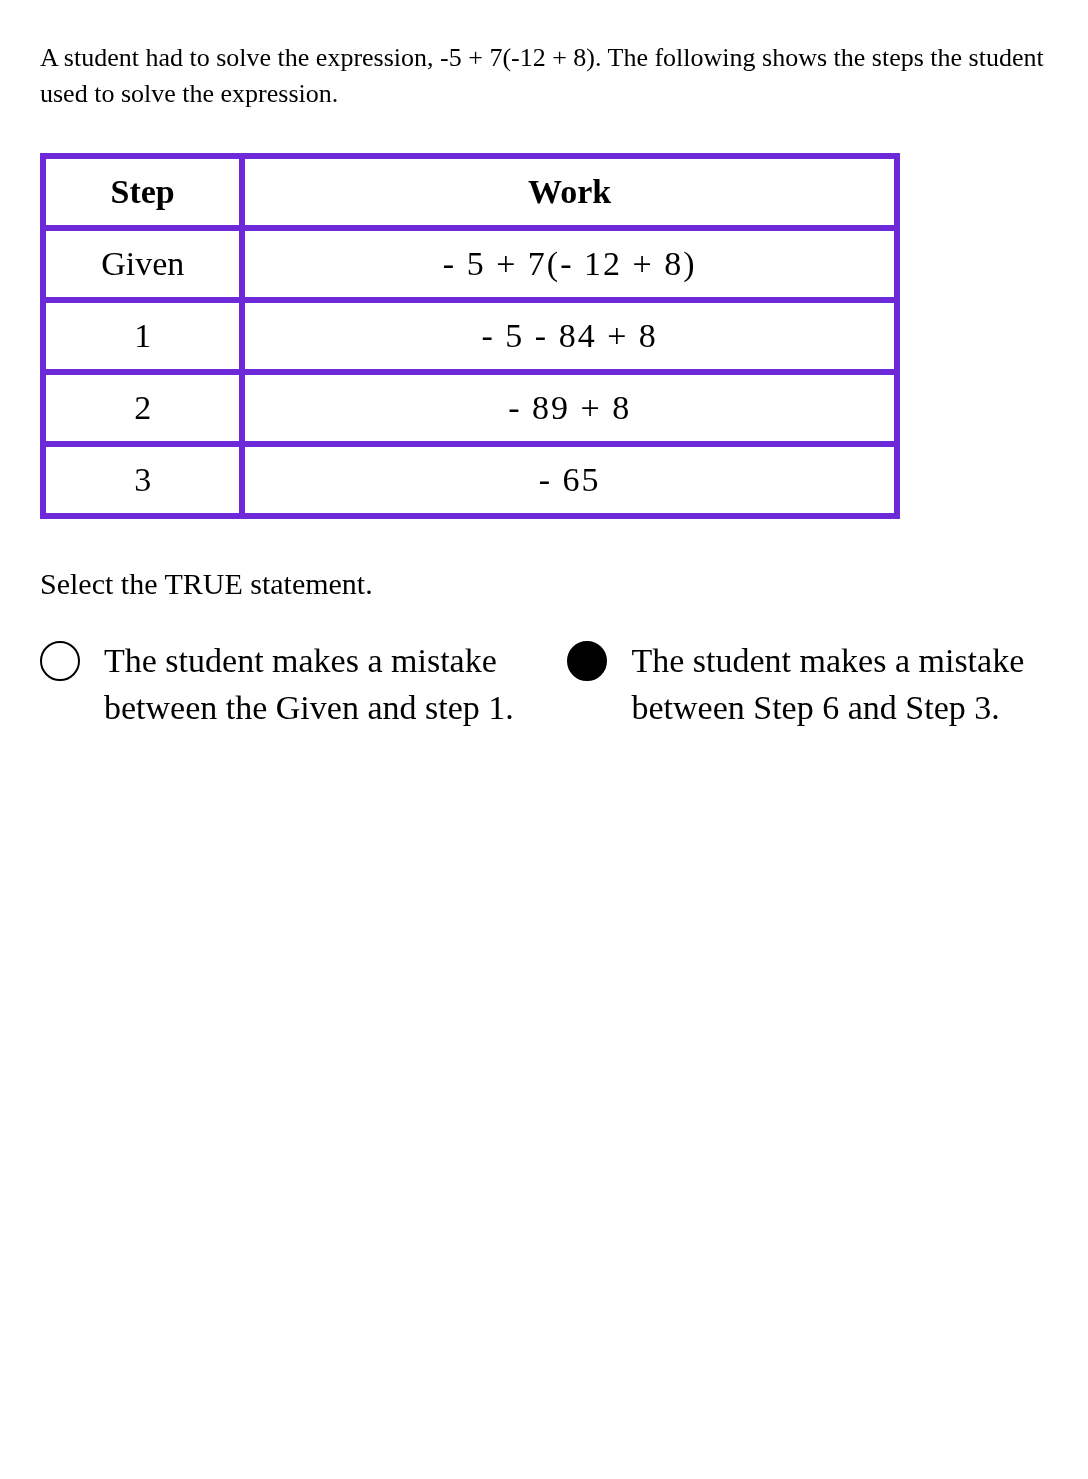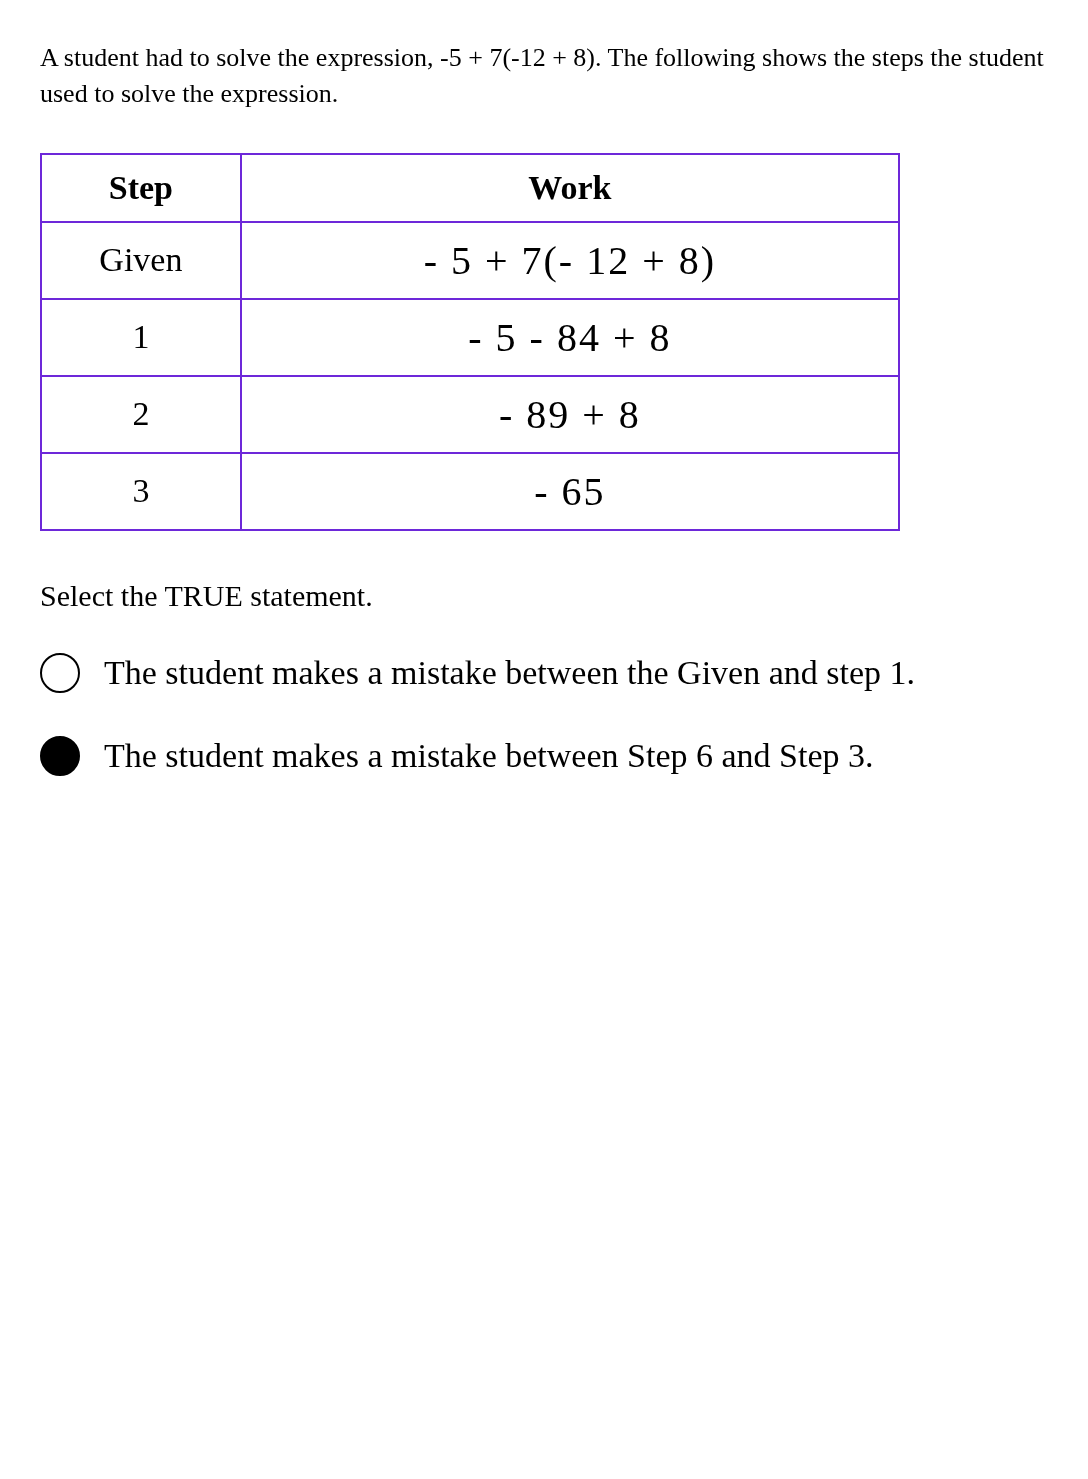--- a/index.html
+++ b/index.html
@@ -28,21 +28,21 @@
       margin-bottom: 48px;
     }
 
     table {
       border-collapse: collapse;
       width: 860px;
       font-size: 34px;
     }
 
     table th, table td {
-      border: 2px solid #6d28d9;
+      border: 6px solid #6d28d9;
       text-align: center;
       padding: 14px 24px;
     }
 
     table th {
       font-weight: bold;
       background: #fff;
     }
 
     table td {
@@ -57,22 +57,22 @@
       width: 660px;
     }
 
     .select-label {
       font-size: 30px;
       margin-bottom: 36px;
     }
 
     .options-list {
       display: flex;
-      flex-direction: column;
-      gap: 36px;
+      flex-direction: row;
+      gap: 23px;
     }
 
     .option-item {
       display: flex;
       align-items: flex-start;
       gap: 24px;
       font-size: 34px;
       line-height: 1.4;
     }
 
@@ -101,21 +101,21 @@
       height: 16px;
       border-radius: 50%;
       background: #000;
     }
 
     .option-text {
       flex: 1;
     }
 
     .math-expr {
-      font-size: 40px;
+      font-size: 34px;
       letter-spacing: 2px;
       margin-top: 38px;
     }
   </style>
 </head>
 <body>
 
 <div class="problem-text">
   <span>A student had to solve the expression, -5 + 7(-12 + 8). The following shows the steps the student used to solve the expression.</span>
 </div>

